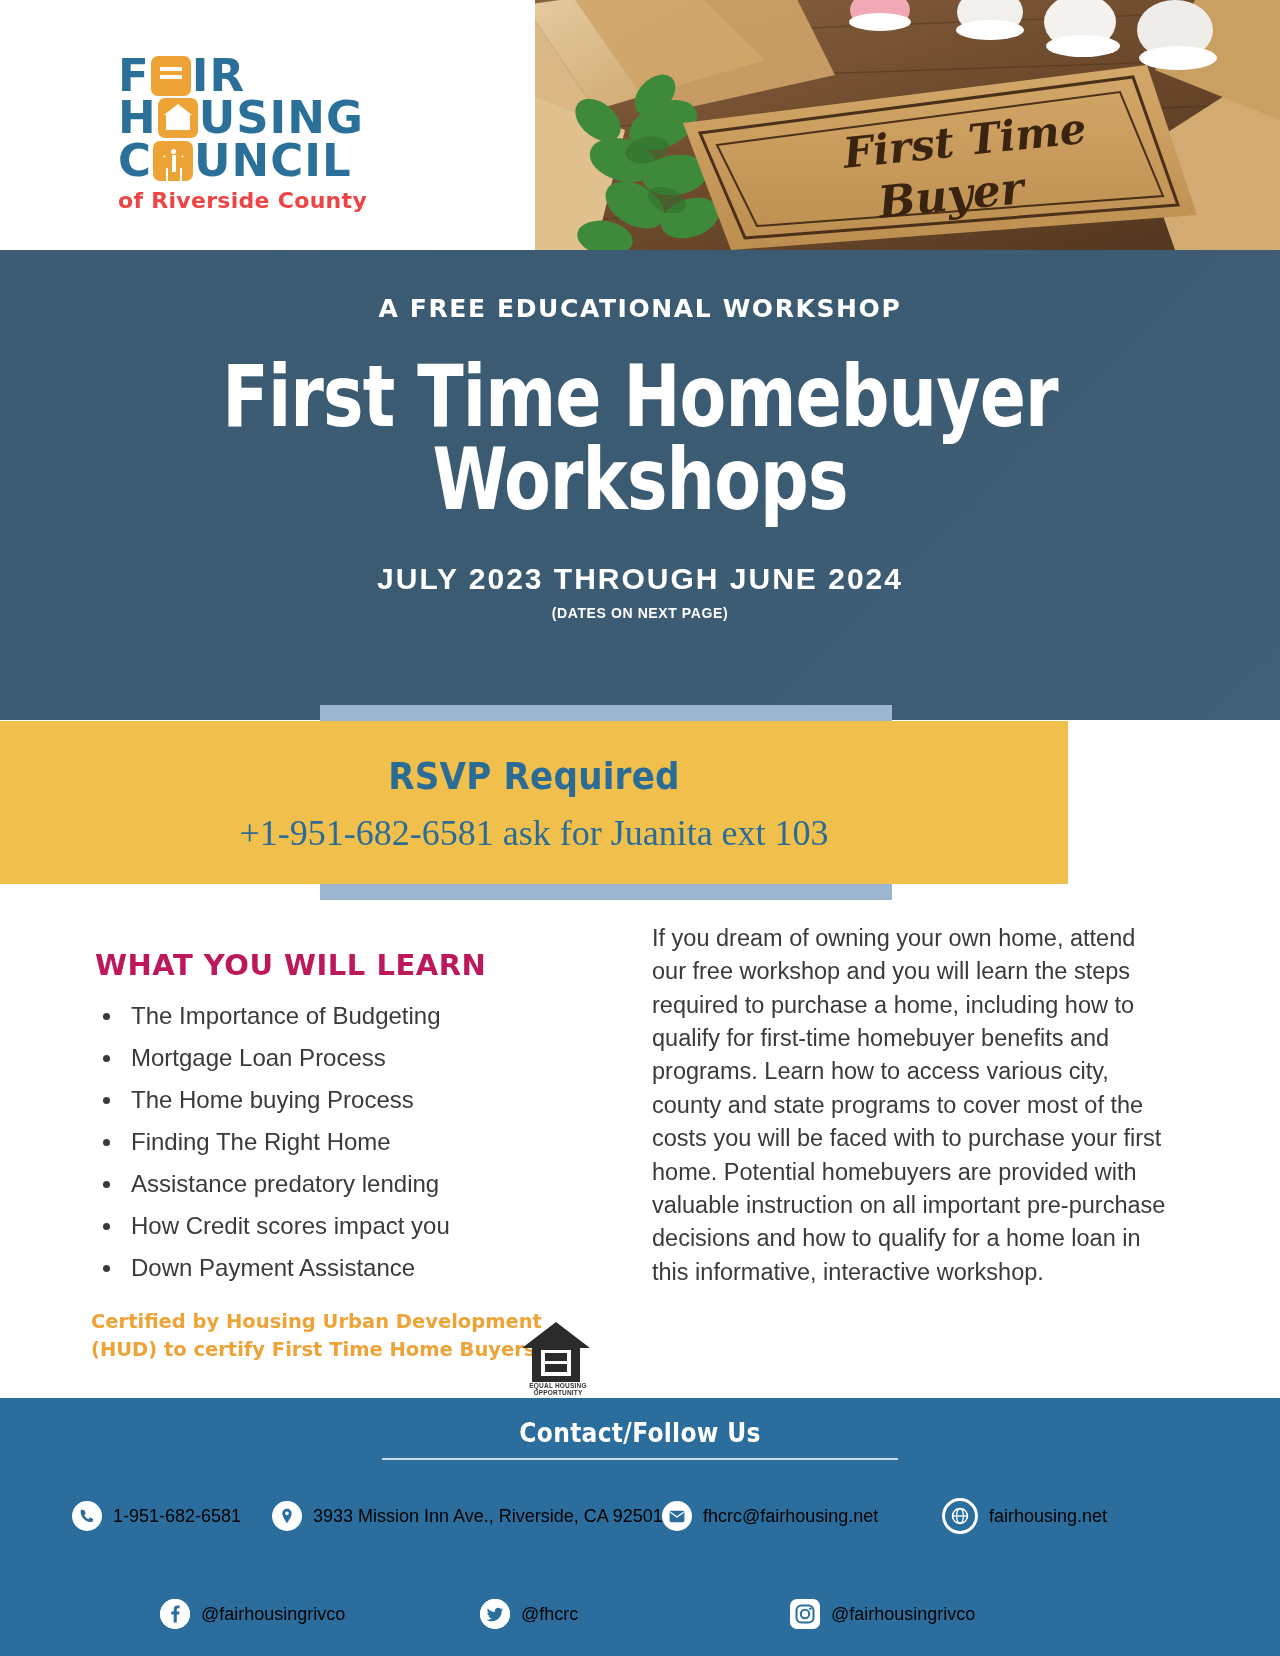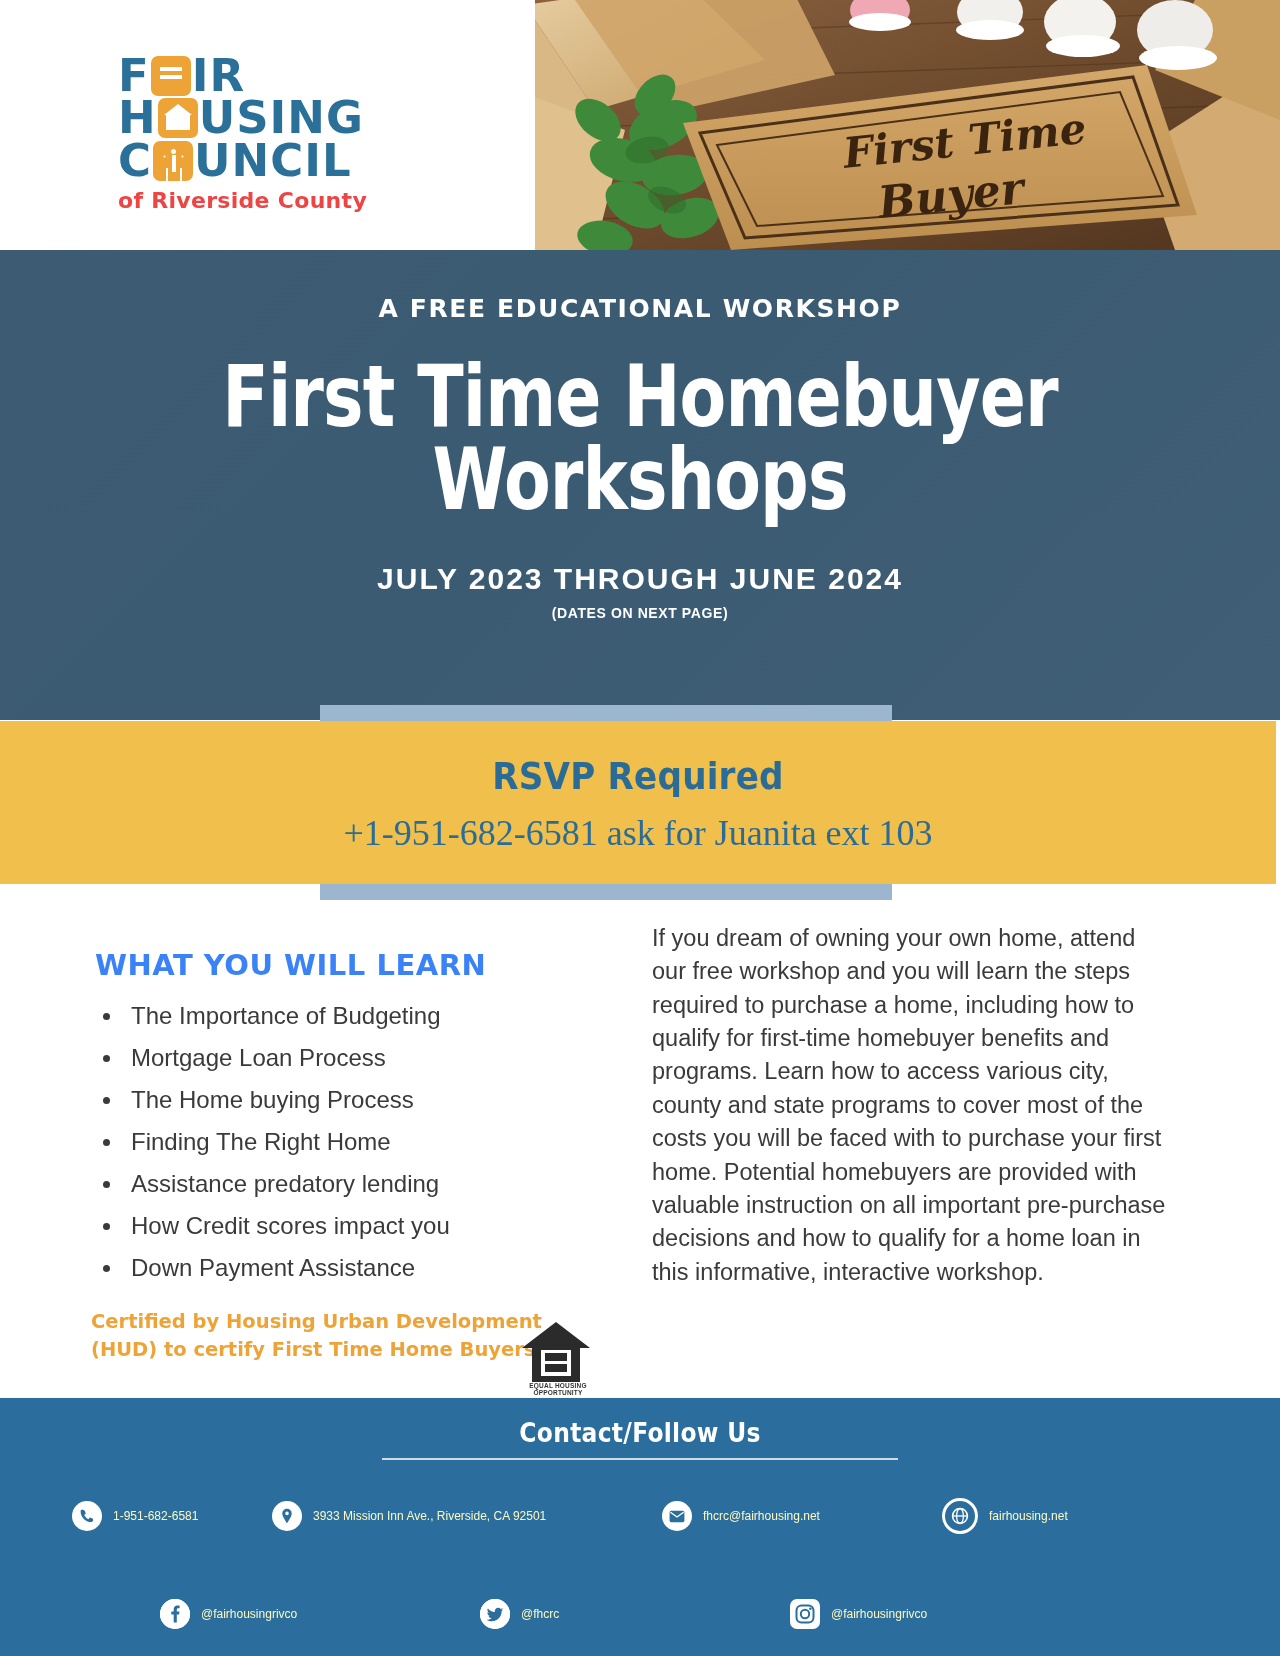--- a/index.html
+++ b/index.html
@@ -114,21 +114,21 @@
     position:absolute;left:320px;top:705px;width:572px;height:16px;
     background:#9cb6d0;
   }
   .bar-bottom{
     position:absolute;left:320px;top:884px;width:572px;height:16px;
     background:#9cb6d0;
   }
 
   
   .rsvp{
-    position:absolute;left:0;top:721px;width:1276px;height:163px;
+    position:absolute;left:0;top:721px;width:1068px;height:163px;
     background:#f0bf4c;text-align:center;
   }
   .rsvp-title{
     color:#2b6c96;font-size:38px;font-weight:bold;
     font-family:"DejaVu Sans Condensed","Liberation Sans",sans-serif;
     margin-top:33px;letter-spacing:0.2px;
   }
   .rsvp-phone{
     color:#2b6c96;font-size:36px;
     font-family:"Liberation Serif","DejaVu Serif",serif;
@@ -136,21 +136,21 @@
   }
 
   
   .content{
     position:absolute;left:0;top:900px;width:1280px;height:498px;background:#fff;
   }
   .col-left{
     position:absolute;left:75px;top:48px;width:520px;
   }
   .learn-head{
-    color:#3b82f6;font-size:29px;font-weight:bold;letter-spacing:0.5px;
+    color:#be185d;font-size:29px;font-weight:bold;letter-spacing:0.5px;
     font-family:"DejaVu Sans", sans-serif;
     margin:0 0 22px 20px;
   }
   ul.learn-list{
     list-style:none;margin:0;padding:0;
   }
   ul.learn-list li{
     position:relative;
     color:#3a3a3a;
     font-size:24px;
@@ -204,21 +204,21 @@
   }
   .fitem{display:flex;align-items:center;margin-right:0;}
   .cicon{
     width:30px;height:30px;border-radius:50%;background:#ffffff;
     display:flex;align-items:center;justify-content:center;
     margin-right:11px;flex:0 0 auto;
   }
   .cicon.hollow{background:transparent;border:3px solid #ffffff;}
   .cicon svg{display:block;}
   .ftext{
-    color:#fef9c3;font-size:12px;
+    color:#000000;font-size:18px;
     font-family:"Liberation Sans", sans-serif;white-space:nowrap;
   }
 </style>
 </head>
 <body>
 
 <div class="header">
 
   <div class="logo-wrap">
     <div class="logo-line"><span>F</span><span class="gbox abar"></span><span>IR</span></div>

